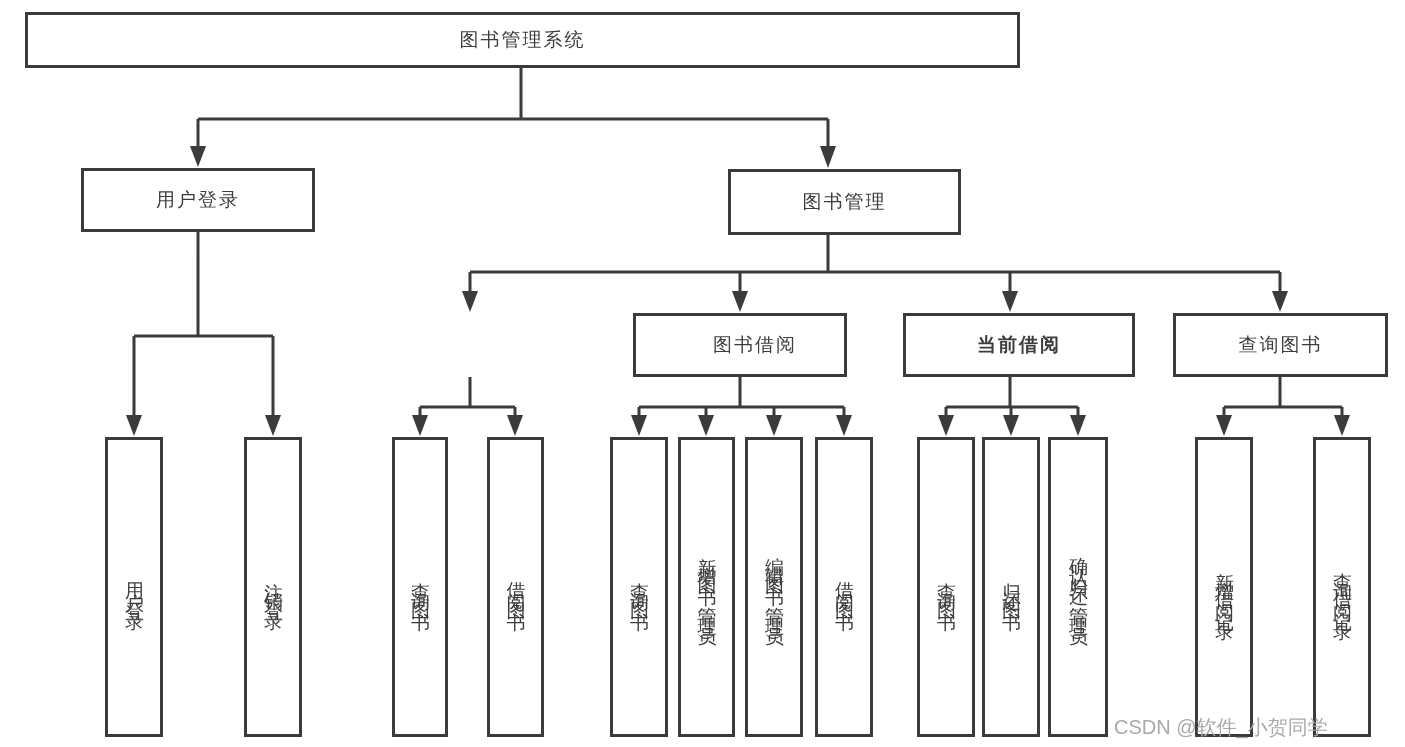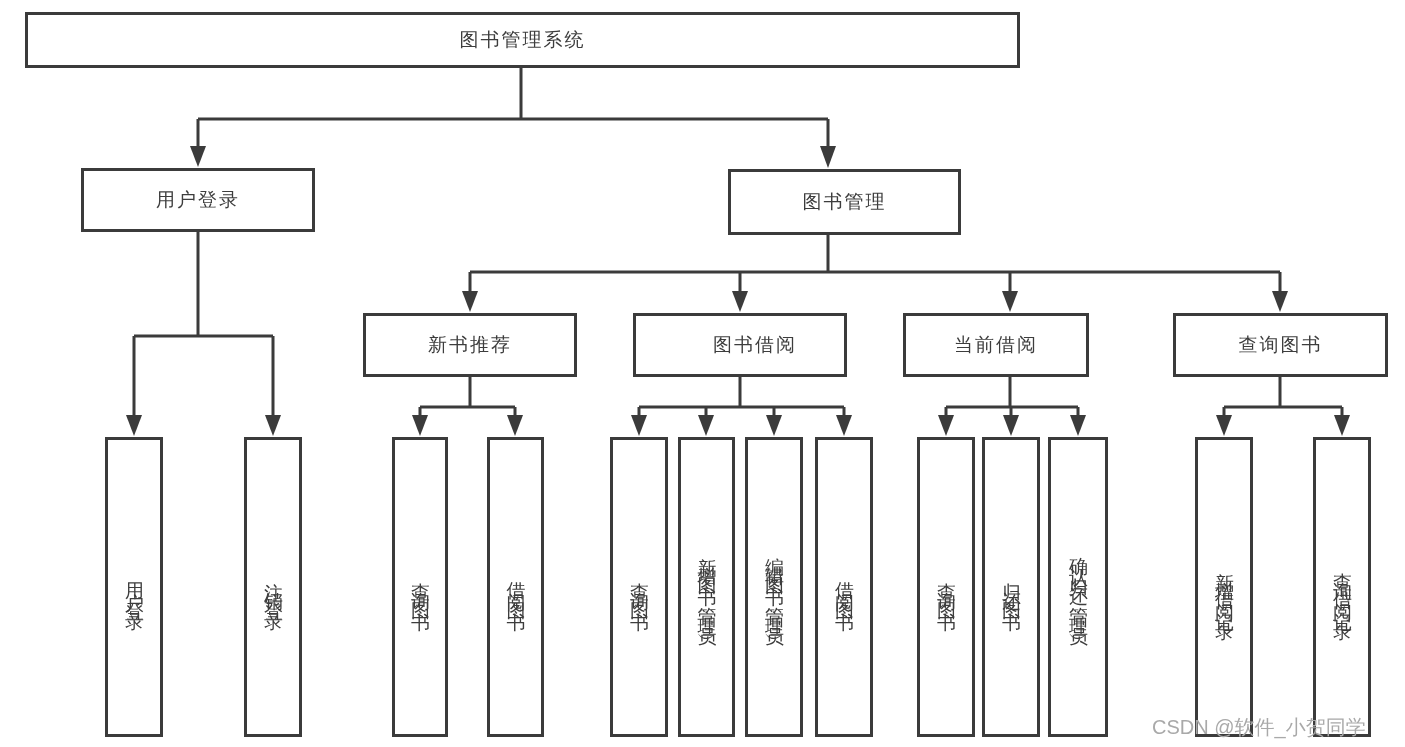--- a/index.html
+++ b/index.html
@@ -51,21 +51,21 @@
   .v-node span {
     writing-mode: vertical-rl;
     text-orientation: mixed;
     font-size: 19px;
     letter-spacing: 10px;
     line-height: 1.1;
     white-space: nowrap;
   }
   .watermark {
     position: absolute;
-    left: 1152px;
+    left: 1114px;
     top: 714px;
     font-size: 20px;
     color: var(--wm);
     white-space: nowrap;
     z-index: 5;
   }
 </style>
 </head>
 <body>
 
@@ -119,23 +119,22 @@
       <polygon points="1216,415 1232,415 1224,436"></polygon>
       <polygon points="1334,415 1350,415 1342,436"></polygon>
     </g>
   </svg>
 
   <div class="node h-node" style="left:25px; top:12px; width:995px; height:56px;">图书管理系统</div>
 
   <div class="node h-node" style="left:81px; top:168px; width:234px; height:64px;">用户登录</div>
   <div class="node h-node" style="left:712px; top:169px; width:233px; height:66px;margin-left:16px;">图书管理</div>
 
-  <div class="node h-node" style="left:363px; top:313px; width:214px; height:64px;">新书推荐</div>
   <div class="node h-node" style="left:633px; top:313px; width:214px; height:64px;padding-left:30px;">图书借阅</div>
-  <div class="node h-node" style="left:903px; top:313px; width:186px; height:64px;">当前借阅</div>
+  <div class="node h-node" style="left:903px; top:313px; width:232px; height:64px;font-weight:bold;">当前借阅</div>
   <div class="node h-node" style="left:1173px; top:313px; width:215px; height:64px;">查询图书</div>
 
   <div class="node v-node" style="left:105px; top:437px; width:58px; height:300px;">
     <span>用户登录</span>
   </div>
   <div class="node v-node" style="left:244px; top:437px; width:58px; height:300px;">
     <span>注销登录</span>
   </div>
 
   <div class="node v-node" style="left:392px; top:437px; width:56px; height:300px;">

